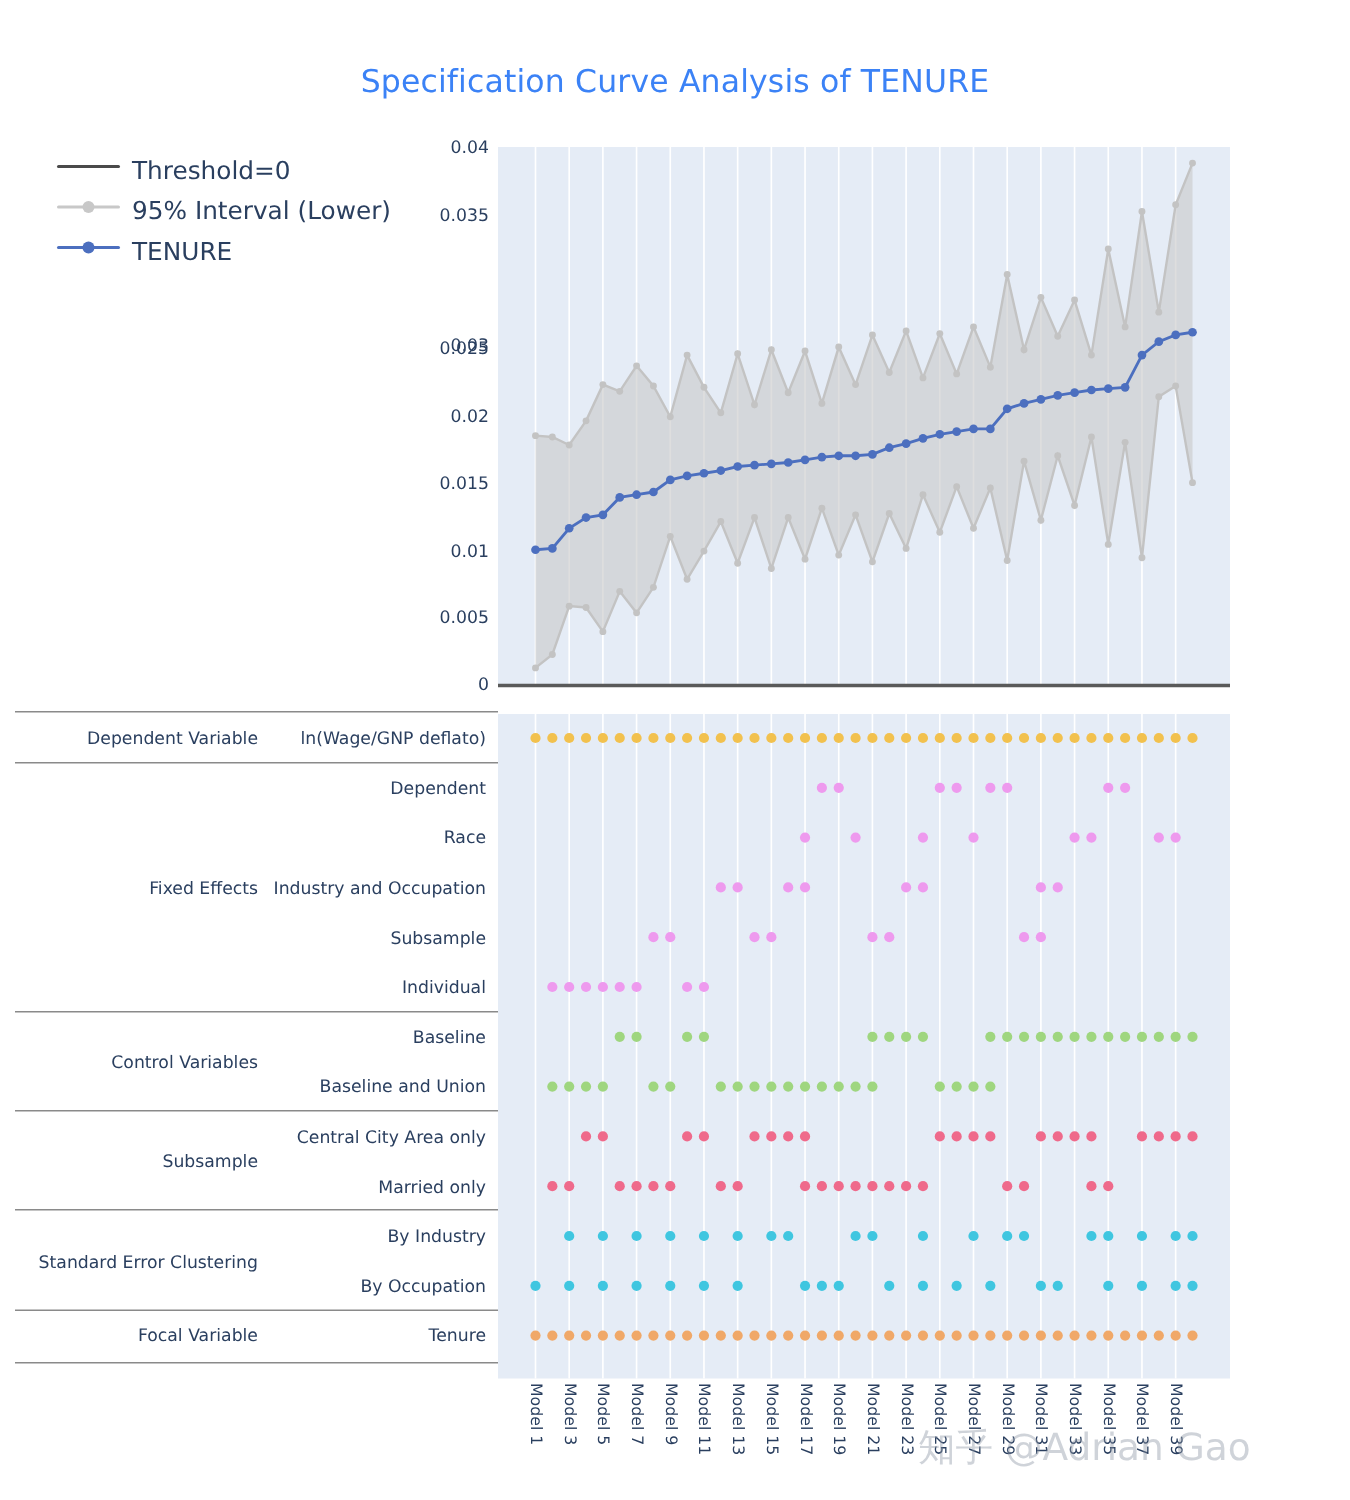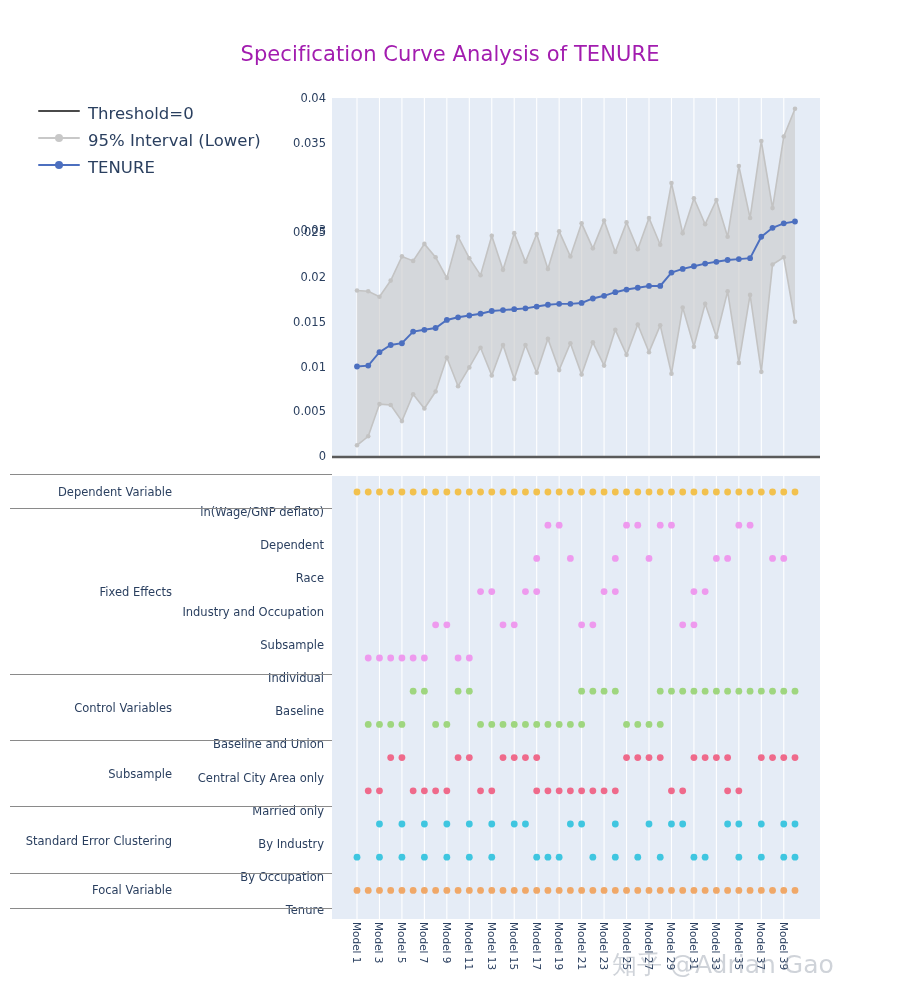--- a/index.html
+++ b/index.html
@@ -11,21 +11,21 @@
     overflow:hidden;
     position:relative;
   }
   #root{position:relative;width:900px;height:1000px;}
 
   
   .title{
     position:absolute;left:0;top:42px;width:900px;
     text-align:center;
     font-size:21px;
-    color:#a21caf;
+    color:#3b82f6;
     letter-spacing:.1px;
   }
 
   
   .legend{position:absolute;left:38px;top:104px;}
   .legend-row{display:flex;height:27px;}
   .legend-key{width:42px;height:14px;position:relative;margin-right:8px;flex:0 0 42px;}
   .legend-key .ln{position:absolute;left:0;right:0;top:50%;height:2px;margin-top:-1px;border-radius:1px;}
   .legend-key .mk{position:absolute;left:50%;top:50%;width:8px;height:8px;margin:-4px 0 0 -4px;border-radius:50%;}
   .legend-label{font-size:16.5px;color:#2a3f5f;white-space:nowrap;}
@@ -46,21 +46,21 @@
          writing-mode:vertical-rl;transform:translateX(-50%);white-space:nowrap;}
 
   
   svg{display:block;overflow:visible;}
   #curve-svg{position:absolute;left:332px;top:98px;}
   #spec-svg{position:absolute;left:332px;top:476px;}
 
   
   #rowlabels{position:absolute;left:0;top:476px;width:332px;height:443px;}
   .rowlabel{position:absolute;right:8px;font-size:11.5px;color:#2a3f5f;
-            transform:translateY(-50%);text-align:center;white-space:nowrap;margin-top:20px;}
+            transform:translateY(-50%);text-align:center;white-space:nowrap;}
   .grouplabel{position:absolute;right:160px;font-size:11.5px;color:#2a3f5f;
             transform:translateY(-50%);text-align:right;white-space:nowrap;}
   .sep{position:absolute;left:10px;width:322px;height:1px;background:#8a8a8a;}
 
   
   .watermark{position:absolute;left:612px;top:948px;font-size:25px;
     color:rgba(140,150,165,.42);white-space:nowrap;pointer-events:none;
     font-family:"DejaVu Sans", sans-serif;}
 </style>
 </head>

